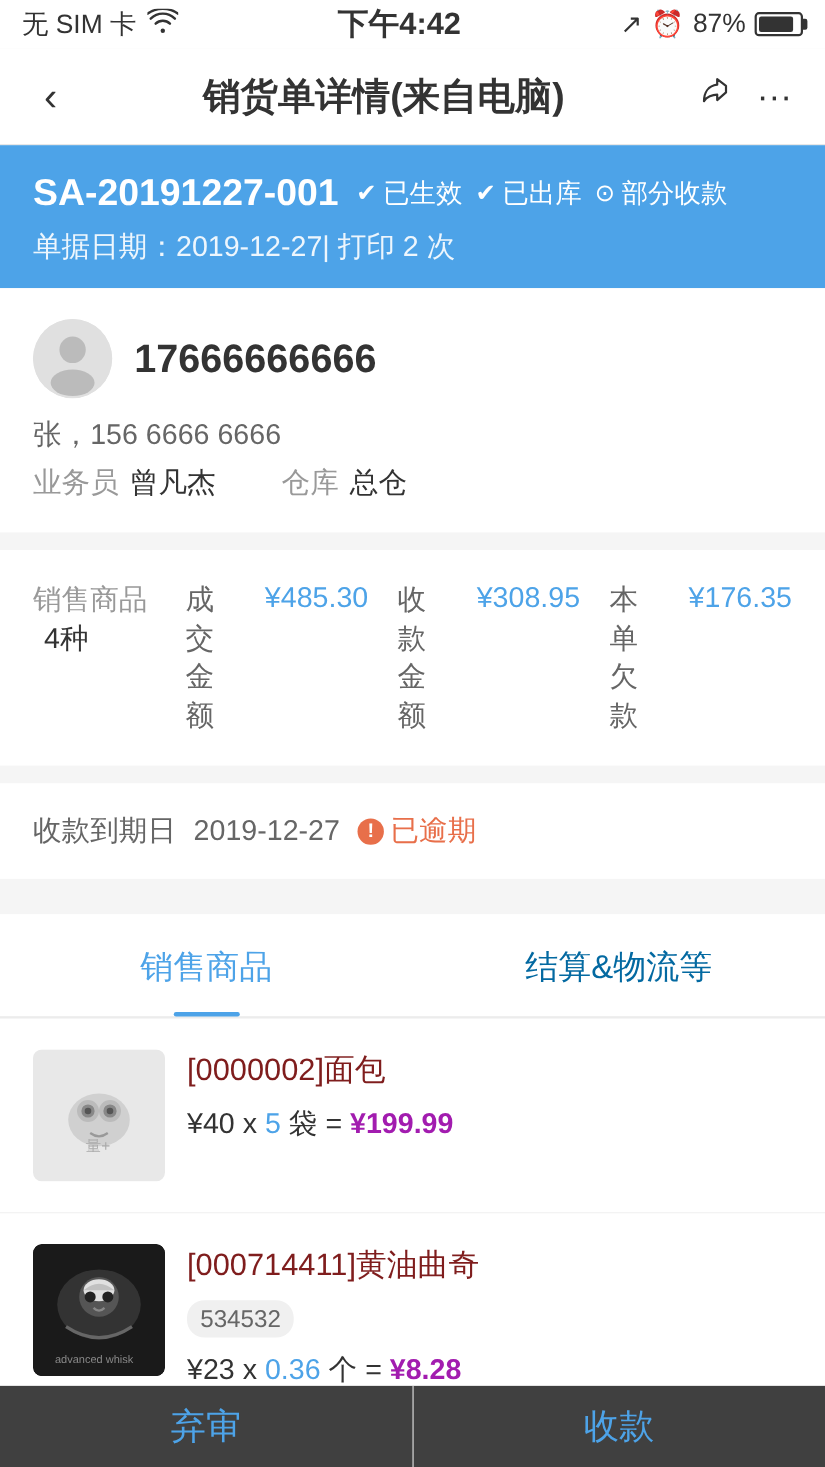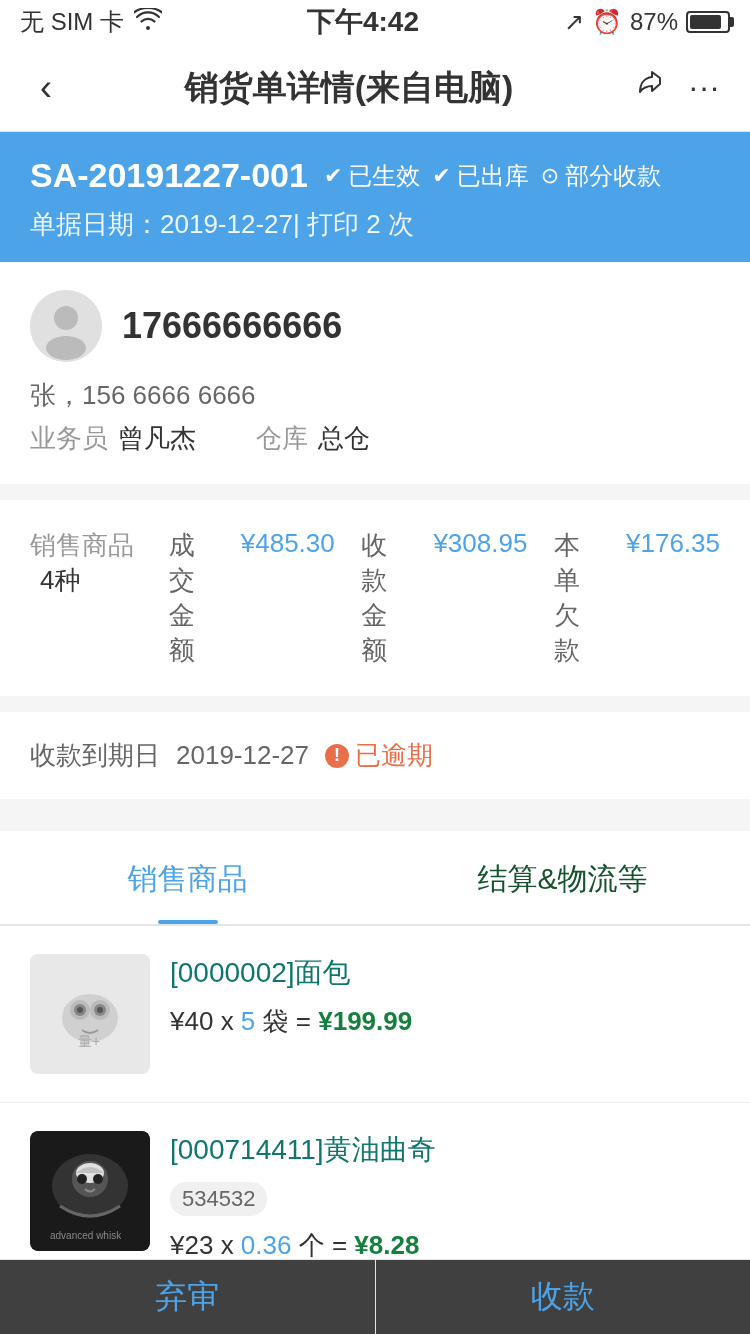--- a/index.html
+++ b/index.html
@@ -188,21 +188,21 @@
       text-align: center;
       padding: 28px 0 24px;
       font-size: 30px;
       cursor: pointer;
       position: relative;
     }
     .tab-item.active {
       color: #4da3e8;
     }
     .tab-item.inactive {
-      color: #14532d;
+      color: #0369a1;
     }
     .tab-underline {
       position: absolute;
       bottom: 0; left: 50%;
       transform: translateX(-50%);
       width: 60px; height: 4px;
       background: #4da3e8;
       border-radius: 2px;
     }
 
@@ -222,33 +222,33 @@
       flex-shrink: 0;
       display: flex; align-items: center; justify-content: center;
       overflow: hidden;
     }
     .thumb-placeholder {
       width: 100%; height: 100%;
       background: #e8e8e8;
       display: flex; align-items: center; justify-content: center;
     }
     .product-info { flex: 1; }
-    .product-name { font-size: 28px; color: #0f766e; margin-bottom: 12px; font-weight: 500; }
+    .product-name { font-size: 28px; color: #7f1d1d; margin-bottom: 12px; font-weight: 500; }
     .product-tag {
       display: inline-block;
       background: #f0f0f0;
       color: #666;
       font-size: 22px;
       padding: 4px 12px;
       border-radius: 16px;
       margin-bottom: 12px;
     }
     .product-price { font-size: 26px; color: #333; }
     .price-qty { color: #4da3e8; }
-    .price-total { color: #15803d; font-weight: 600; }
+    .price-total { color: #a21caf; font-weight: 600; }
 
     
     .bottom-bar {
       position: fixed;
       bottom: 0;
       width: 750px;
       height: 75px;
       background: #404040;
       border-top: 1px solid #e5e5e5;
       display: flex;

